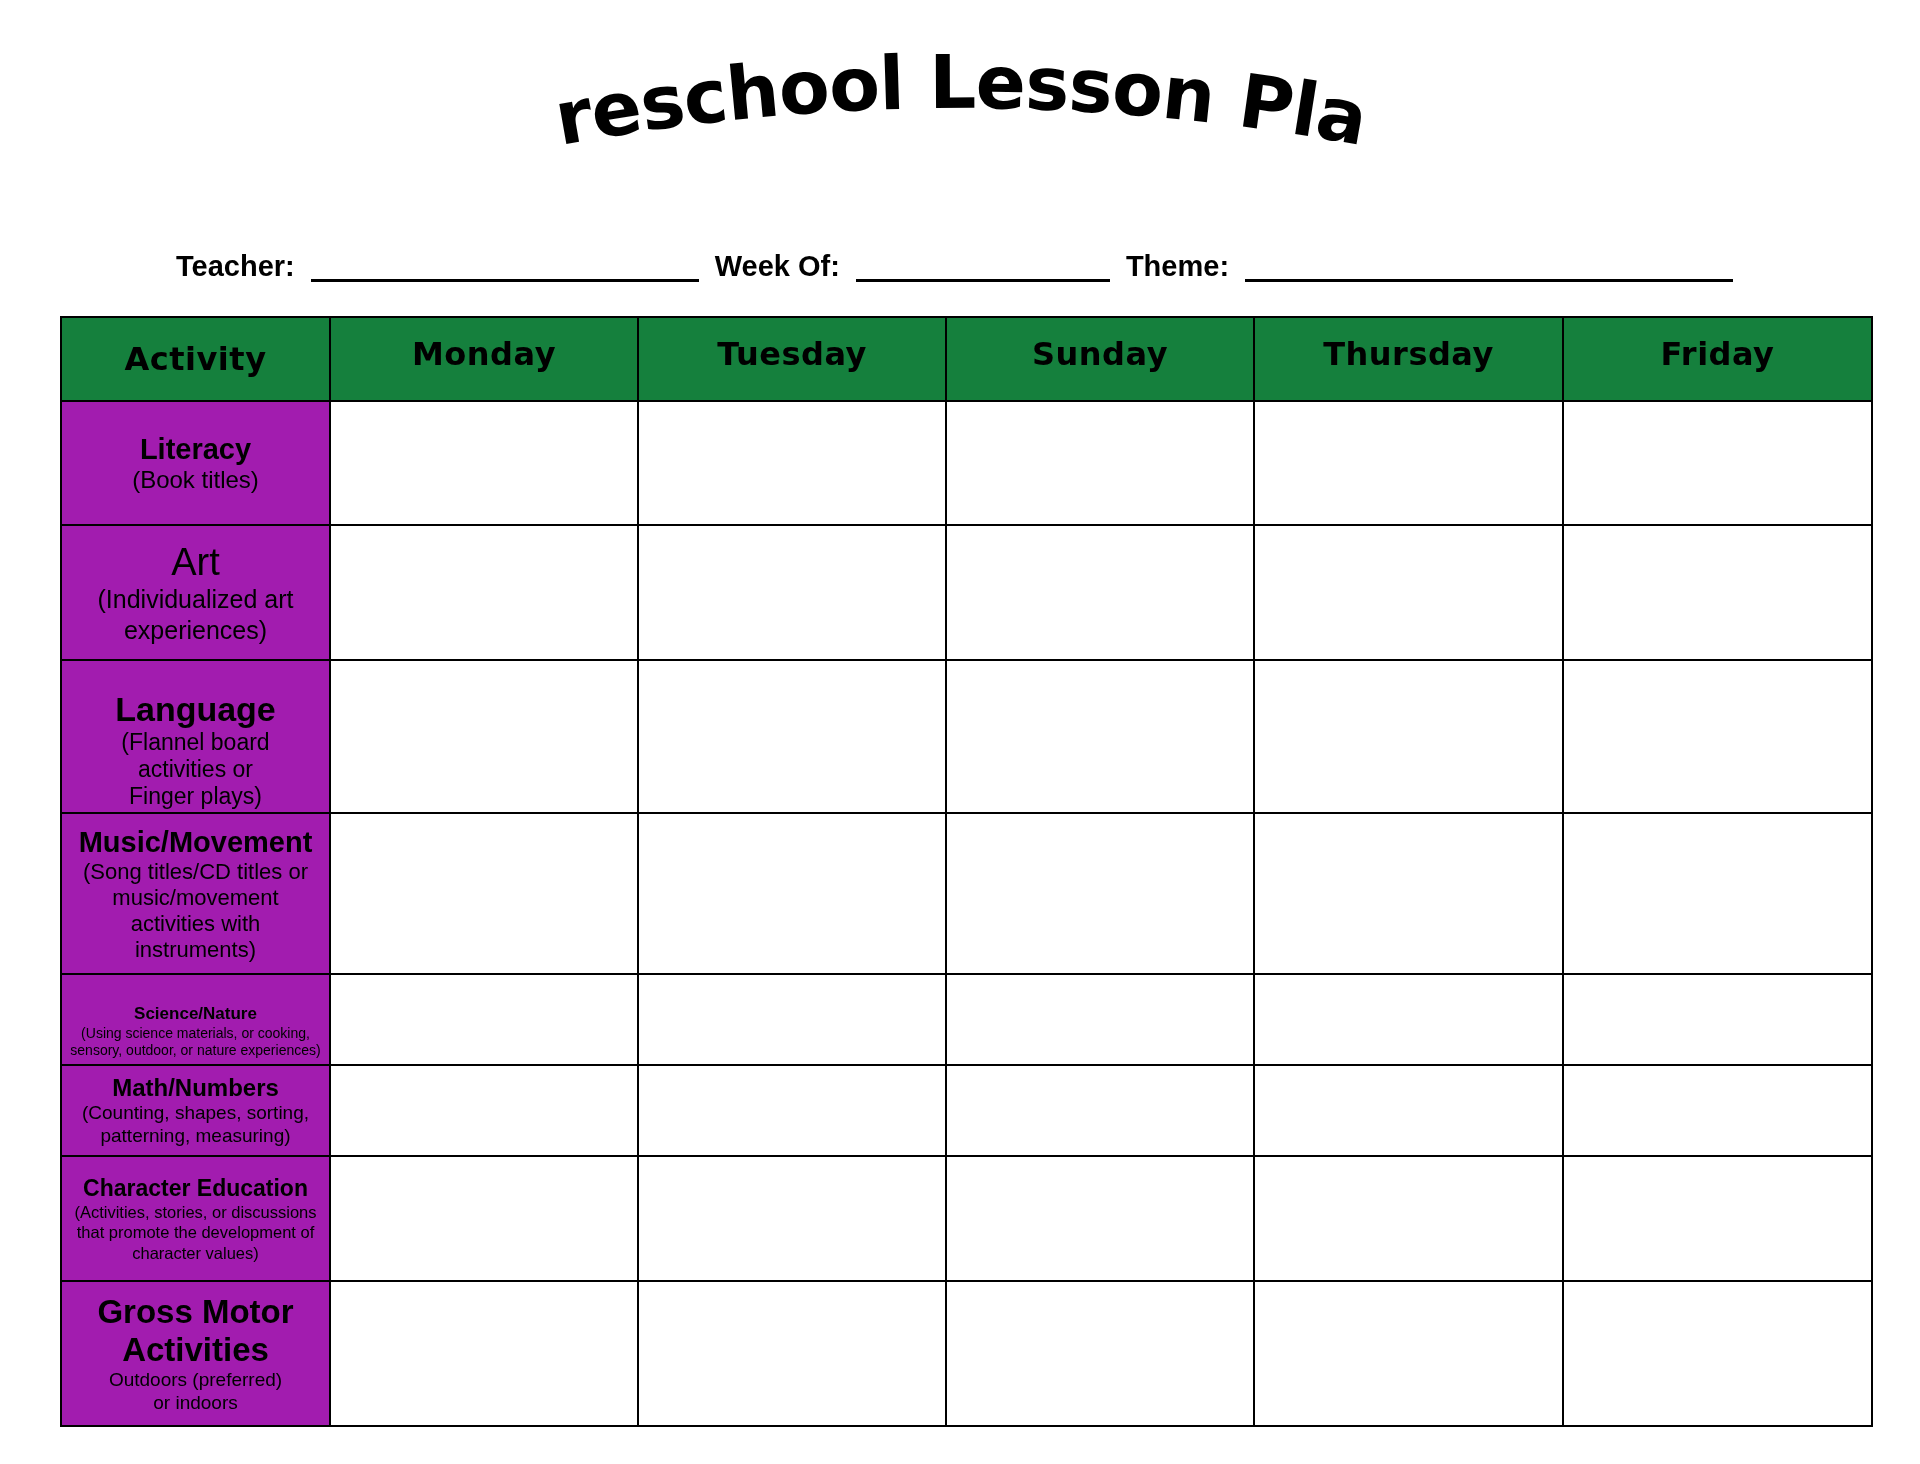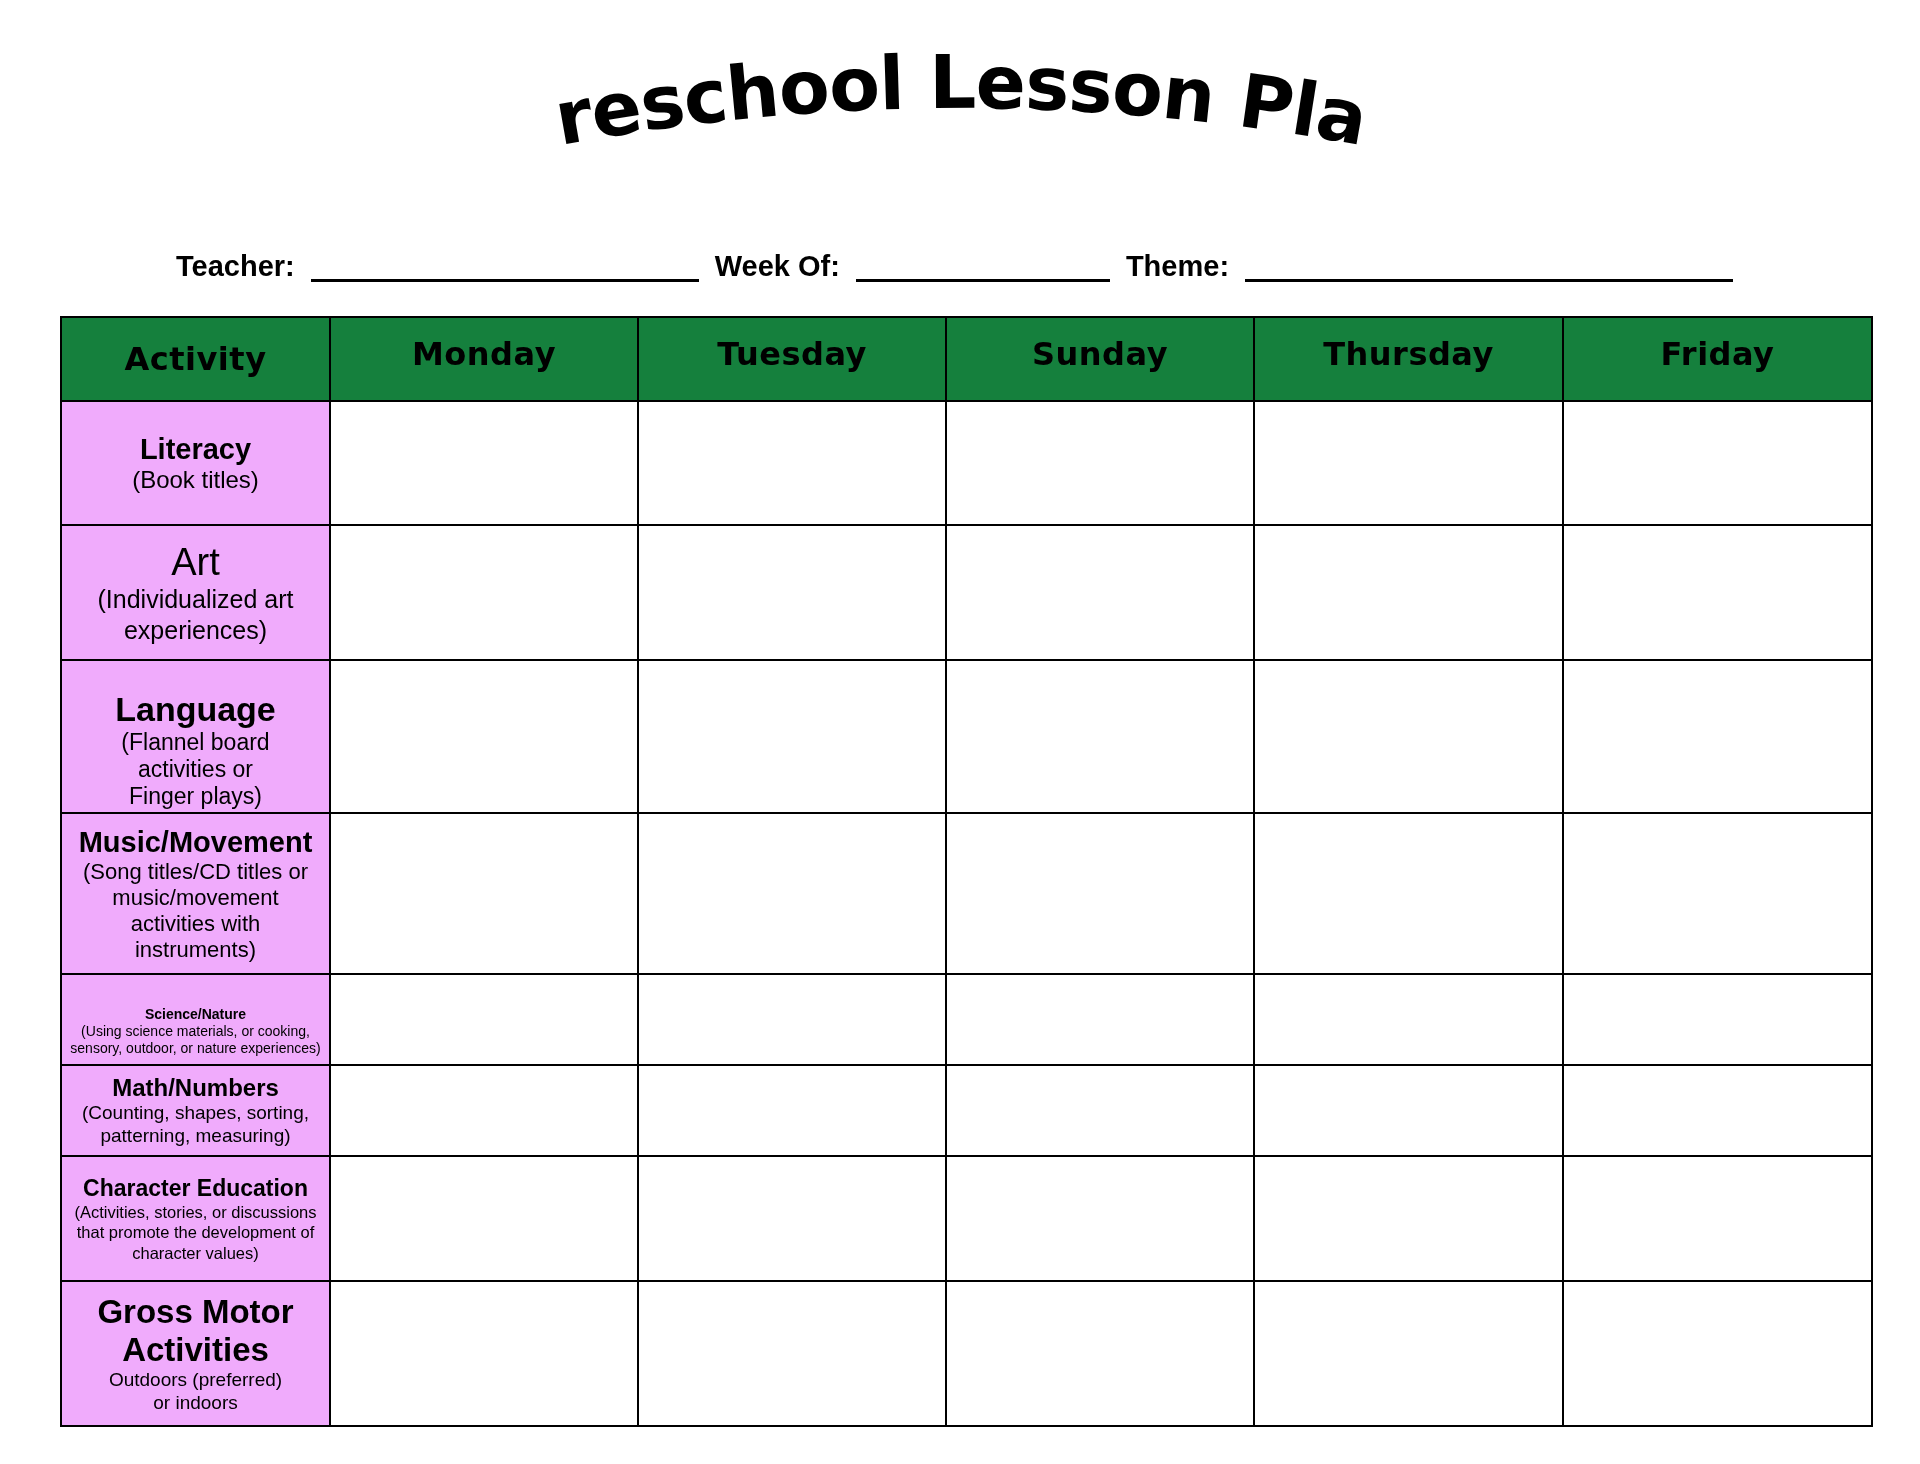--- a/index.html
+++ b/index.html
@@ -11,35 +11,35 @@
   .title-text { font-family: "DejaVu Sans", sans-serif; font-weight: bold; font-size: 74px; fill: #000; letter-spacing: -1px; }
 
   .meta-row { position: absolute; top: 246px; left: 176px; height: 36px; display: flex; align-items: flex-end; font-weight: bold; font-size: 29px; white-space: nowrap; }
   .meta-label { margin-right: 16px; line-height: 32px; }
   .meta-line { display: inline-block; border-bottom: 3px solid #000; height: 30px; margin-right: 16px; }
 
   table.plan { position: absolute; left: 60px; top: 316px; width: 1811px; border-collapse: collapse; table-layout: fixed; }
   table.plan th, table.plan td { border: 2.5px solid #000; }
   table.plan thead th { background: #15803d; height: 84px; text-align: center; vertical-align: middle; font-family: "DejaVu Sans", sans-serif; font-weight: bold; font-size: 32px; letter-spacing: 0.5px; }
   table.plan thead th.day { padding-bottom: 10px; }
-  td.activity { background: #f0abfc; text-align: center; vertical-align: middle; padding: 2px 6px; line-height: 1.18; }
+  td.activity { background: #a21caf; text-align: center; vertical-align: middle; padding: 2px 6px; line-height: 1.18; }
   td.cell { background: #fff; }
 
   .act-title { font-weight: bold; display: block; }
   .act-sub { display: block; }
 
   .r-literacy .act-title { font-size: 29px; }
   .r-literacy .act-sub { font-size: 24px; }
   .r-art .act-title { font-size: 38px; font-weight: normal; }
   .r-art .act-sub { font-size: 25px; line-height: 1.22; }
   .r-language .act-title { font-size: 34px; margin-top: 26px; }
   .r-language .act-sub { font-size: 23px; }
   .r-music .act-title { font-size: 29px; }
   .r-music .act-sub { font-size: 22px; line-height: 1.18; }
-  .r-science .act-title { font-size: 14px; margin-top: 24px; }
+  .r-science .act-title { font-size: 17px; margin-top: 24px; }
   .r-science .act-sub { font-size: 14px; line-height: 1.25; }
   .r-math .act-title { font-size: 24px; }
   .r-math .act-sub { font-size: 19px; line-height: 1.2; }
   .r-character .act-title { font-size: 23px; }
   .r-character .act-sub { font-size: 16.5px; line-height: 1.22; }
   .r-gross .act-title { font-size: 33px; line-height: 1.15; }
   .r-gross .act-sub { font-size: 19px; line-height: 1.2; }
 </style>
 </head>
 <body>

